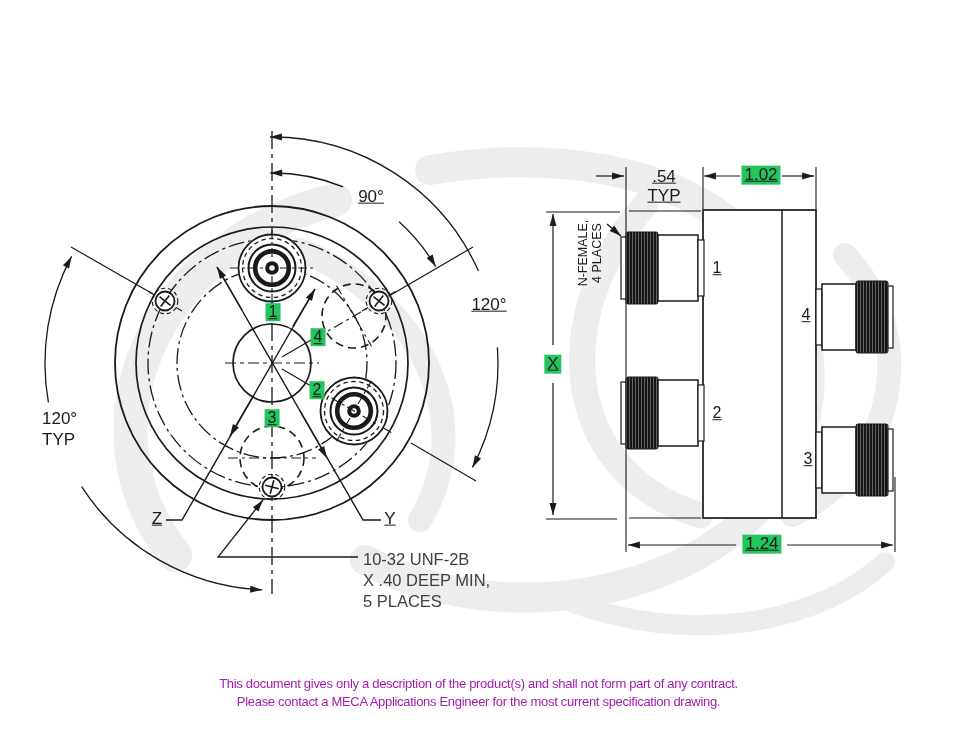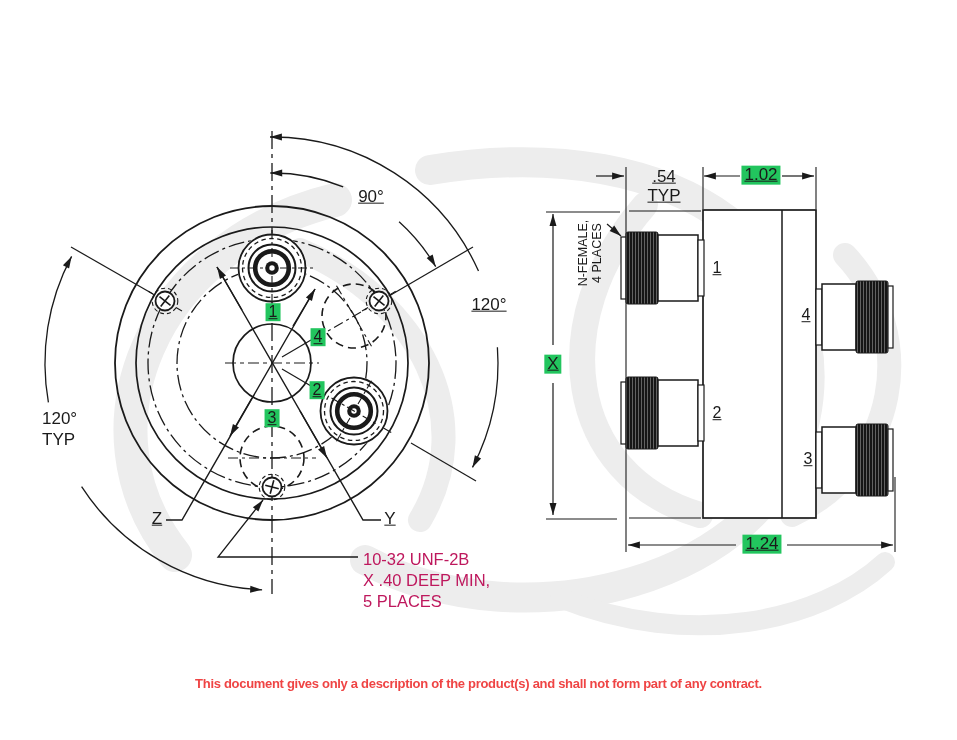--- a/index.html
+++ b/index.html
@@ -5,28 +5,28 @@
   html,body{margin:0;padding:0;background:#fff;}
   #canvas{position:relative;width:957px;height:740px;background:#ffffff;overflow:hidden;
           font-family:"Liberation Sans","DejaVu Sans",sans-serif;color:#1a1a1a;}
   #drawing{position:absolute;left:0;top:0;}
   .lbl{position:absolute;transform:translate(-50%,-50%);font-size:16px;line-height:1.1;
        white-space:nowrap;color:#1a1a1a;text-decoration:underline;}
   .lbl.big{font-size:17px;}
   .lbl.bgw{background:#22c55e;padding:0 3px;}
   .lbl-block{position:absolute;font-size:17px;line-height:21px;color:#1a1a1a;white-space:nowrap;}
   .lbl-block span{display:block;}
-  .note-block{position:absolute;font-size:16.5px;line-height:21px;color:#be185d;white-space:nowrap;}
+  .note-block{position:absolute;font-size:16.5px;line-height:21px;color:#404040;white-space:nowrap;}
   .note-block span{display:block;}
   .rot{position:absolute;left:549px;top:238px;width:84px;height:30px;
        transform:rotate(-90deg);transform-origin:50% 50%;
        font-size:12.5px;line-height:14px;text-align:center;white-space:nowrap;}
   .rot span{display:block;}
   .footer-line{position:absolute;left:0;width:957px;text-align:center;font-size:13px;
-       font-weight:700;letter-spacing:-0.3px;color:#ef4444;}
+       font-weight:400;letter-spacing:-0.3px;color:#a21caf;}
 </style>
 </head>
 <body>
 
 <div id="canvas">
 
 <svg id="drawing" width="957" height="740" viewBox="0 0 957 740">
   <defs>
     <marker id="arr" markerUnits="userSpaceOnUse" markerWidth="13" markerHeight="9" refX="12.4" refY="4.5" orient="auto-start-reverse">
       <path d="M0.5,1 L12.4,4.5 L0.5,8 z" fill="#1a1a1a"></path>
@@ -227,14 +227,15 @@
   <span>N-FEMALE,</span>
   <span>4 PLACES</span>
 </div>
 
 <div class="lbl" style="left:717px;top:268px;">1</div>
 <div class="lbl" style="left:717px;top:413px;">2</div>
 <div class="lbl" style="left:806px;top:315px;">4</div>
 <div class="lbl" style="left:808px;top:459px;">3</div>
 
 <div class="footer-line" style="top:676px;">This document gives only a description of the product(s) and shall not form part of any contract.</div>
+<div class="footer-line" style="top:694px;">Please contact a MECA Applications Engineer for the most current specification drawing.</div>
 
 </div>
 
 </body></html>

